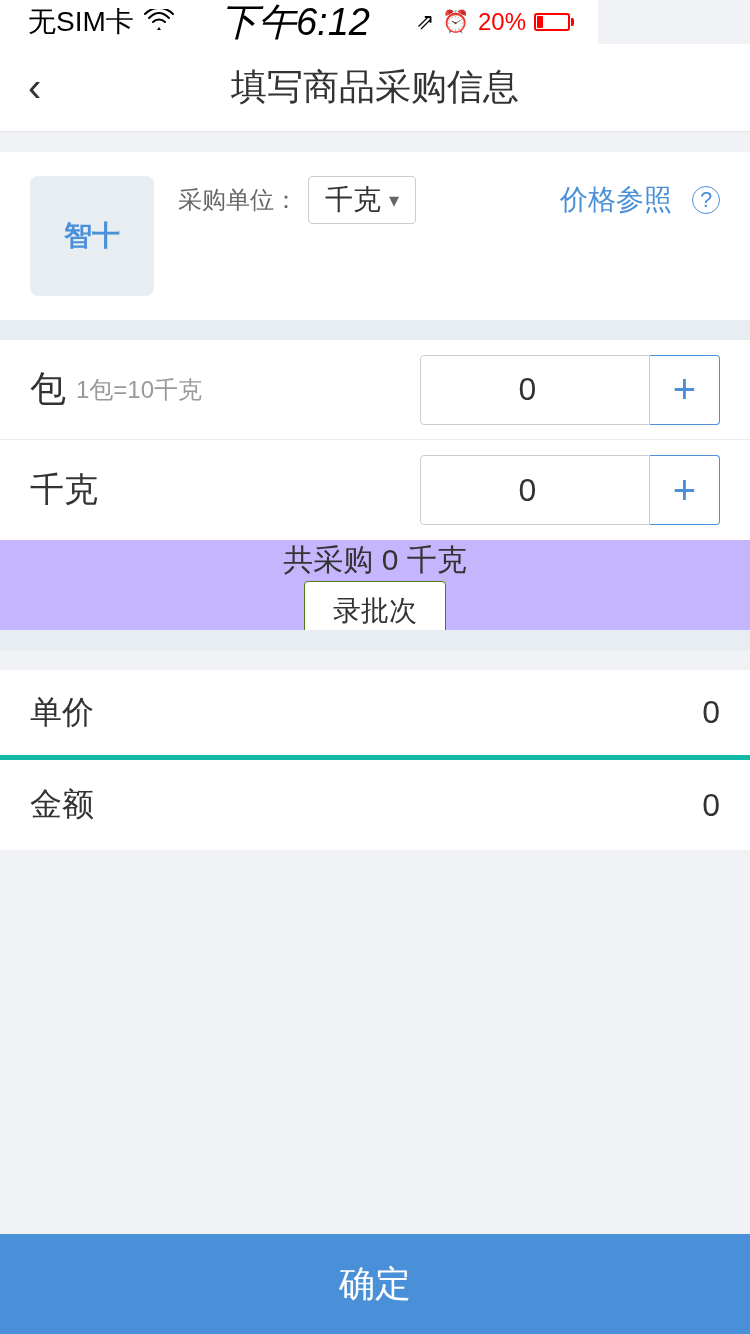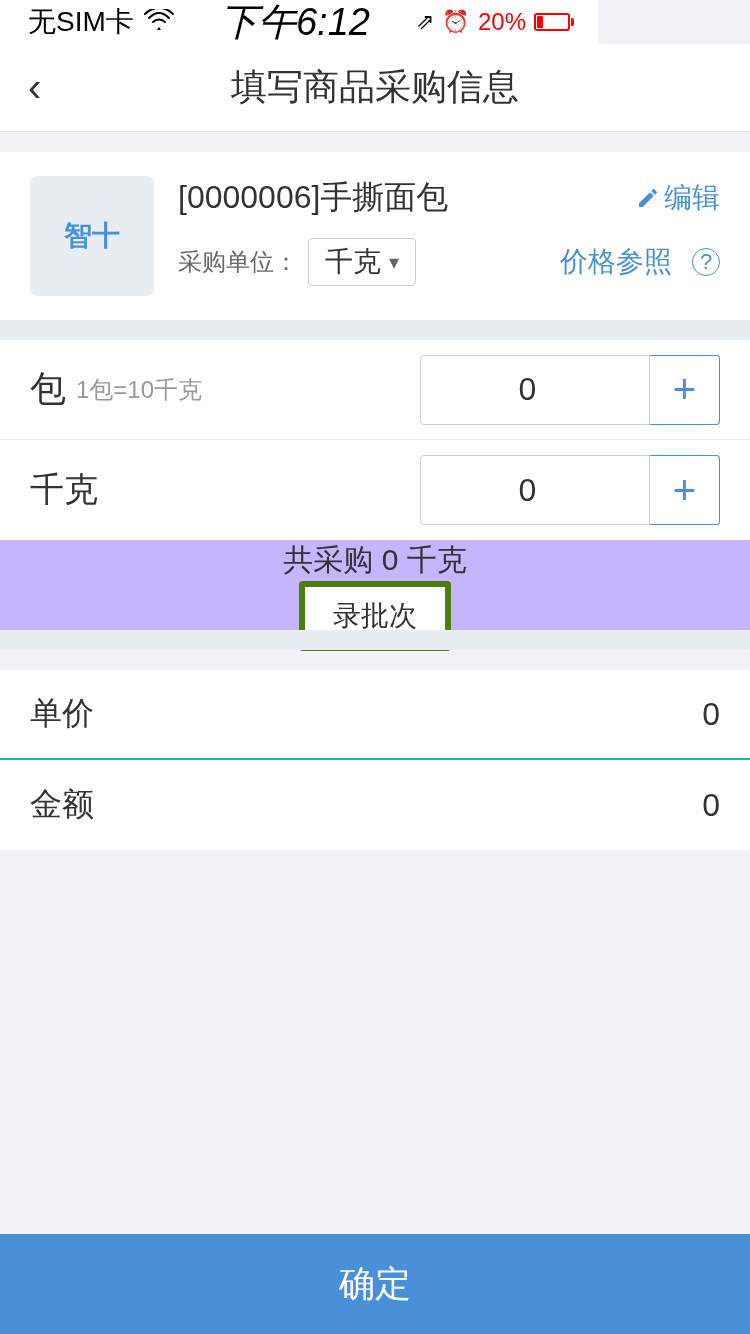--- a/index.html
+++ b/index.html
@@ -129,31 +129,31 @@
     
     .total-row {
       background: #c4b5fd;
       display: flex; align-items: center; justify-content: space-between;
       padding: 0 30px;
       height: 90px;
       flex-direction: column;
     }
     .total-label { font-size: 30px; color: #333; }
     .record-batch-btn {
-      border: 6px solid #4d7c0f; border-radius: 4px;
+      border: 1px solid #4d7c0f; border-radius: 4px;
       padding: 10px 28px; font-size: 28px; color: #333;
       background: #fff; cursor: pointer;
     }
 
     
     .price-section { background: #fff; margin-top: 20px; }
     .price-row {
       display: flex; align-items: center; justify-content: space-between;
       padding: 0 30px; height: 90px;
-      border-bottom: 2px solid #14b8a6;
+      border-bottom: 5px solid #14b8a6;
     }
     .price-row:last-child { border-bottom: none; justify-content: space-between; }
     .price-label { font-size: 32px; color: #333; }
     .price-value { font-size: 32px; color: #333; }
 
     
     .remark-section {
       background: #f0f2f5; margin-top: 20px;
       padding: 28px 30px; min-height: 200px;
     }
@@ -215,29 +215,20 @@
   <div class="nav-bar">
     <span class="nav-back">‹</span>
     <span class="nav-title">填写商品采购信息</span>
   </div>
 
   <div class="product-card">
     <div class="product-thumb">
       <div class="product-thumb-logo">智十</div>
     </div>
     <div class="product-info">
-      <div class="product-name-row">
-        <span class="product-name">[0000006]手撕面包</span>
-        <span class="product-edit">
-          <svg width="24" height="24" viewBox="0 0 24 24" fill="#4a90d9" style="display:inline-block;vertical-align:middle;">
-            <path d="M3 17.25V21h3.75L17.81 9.94l-3.75-3.75L3 17.25zM20.71 7.04a1 1 0 0 0 0-1.41l-2.34-2.34a1 1 0 0 0-1.41 0l-1.83 1.83 3.75 3.75 1.83-1.83z"></path>
-          </svg>
-          <span>编辑</span>
-        </span>
-      </div>
       <div class="product-unit-row">
         <div style="display:flex;align-items:center;gap:10px;">
           <span class="product-unit-label">采购单位：</span>
           <div class="unit-dropdown">
             <span>千克</span>
             <span style="font-size:20px;color:#666;">▾</span>
           </div>
         </div>
         <span class="price-ref">
           <span>价格参照</span>

